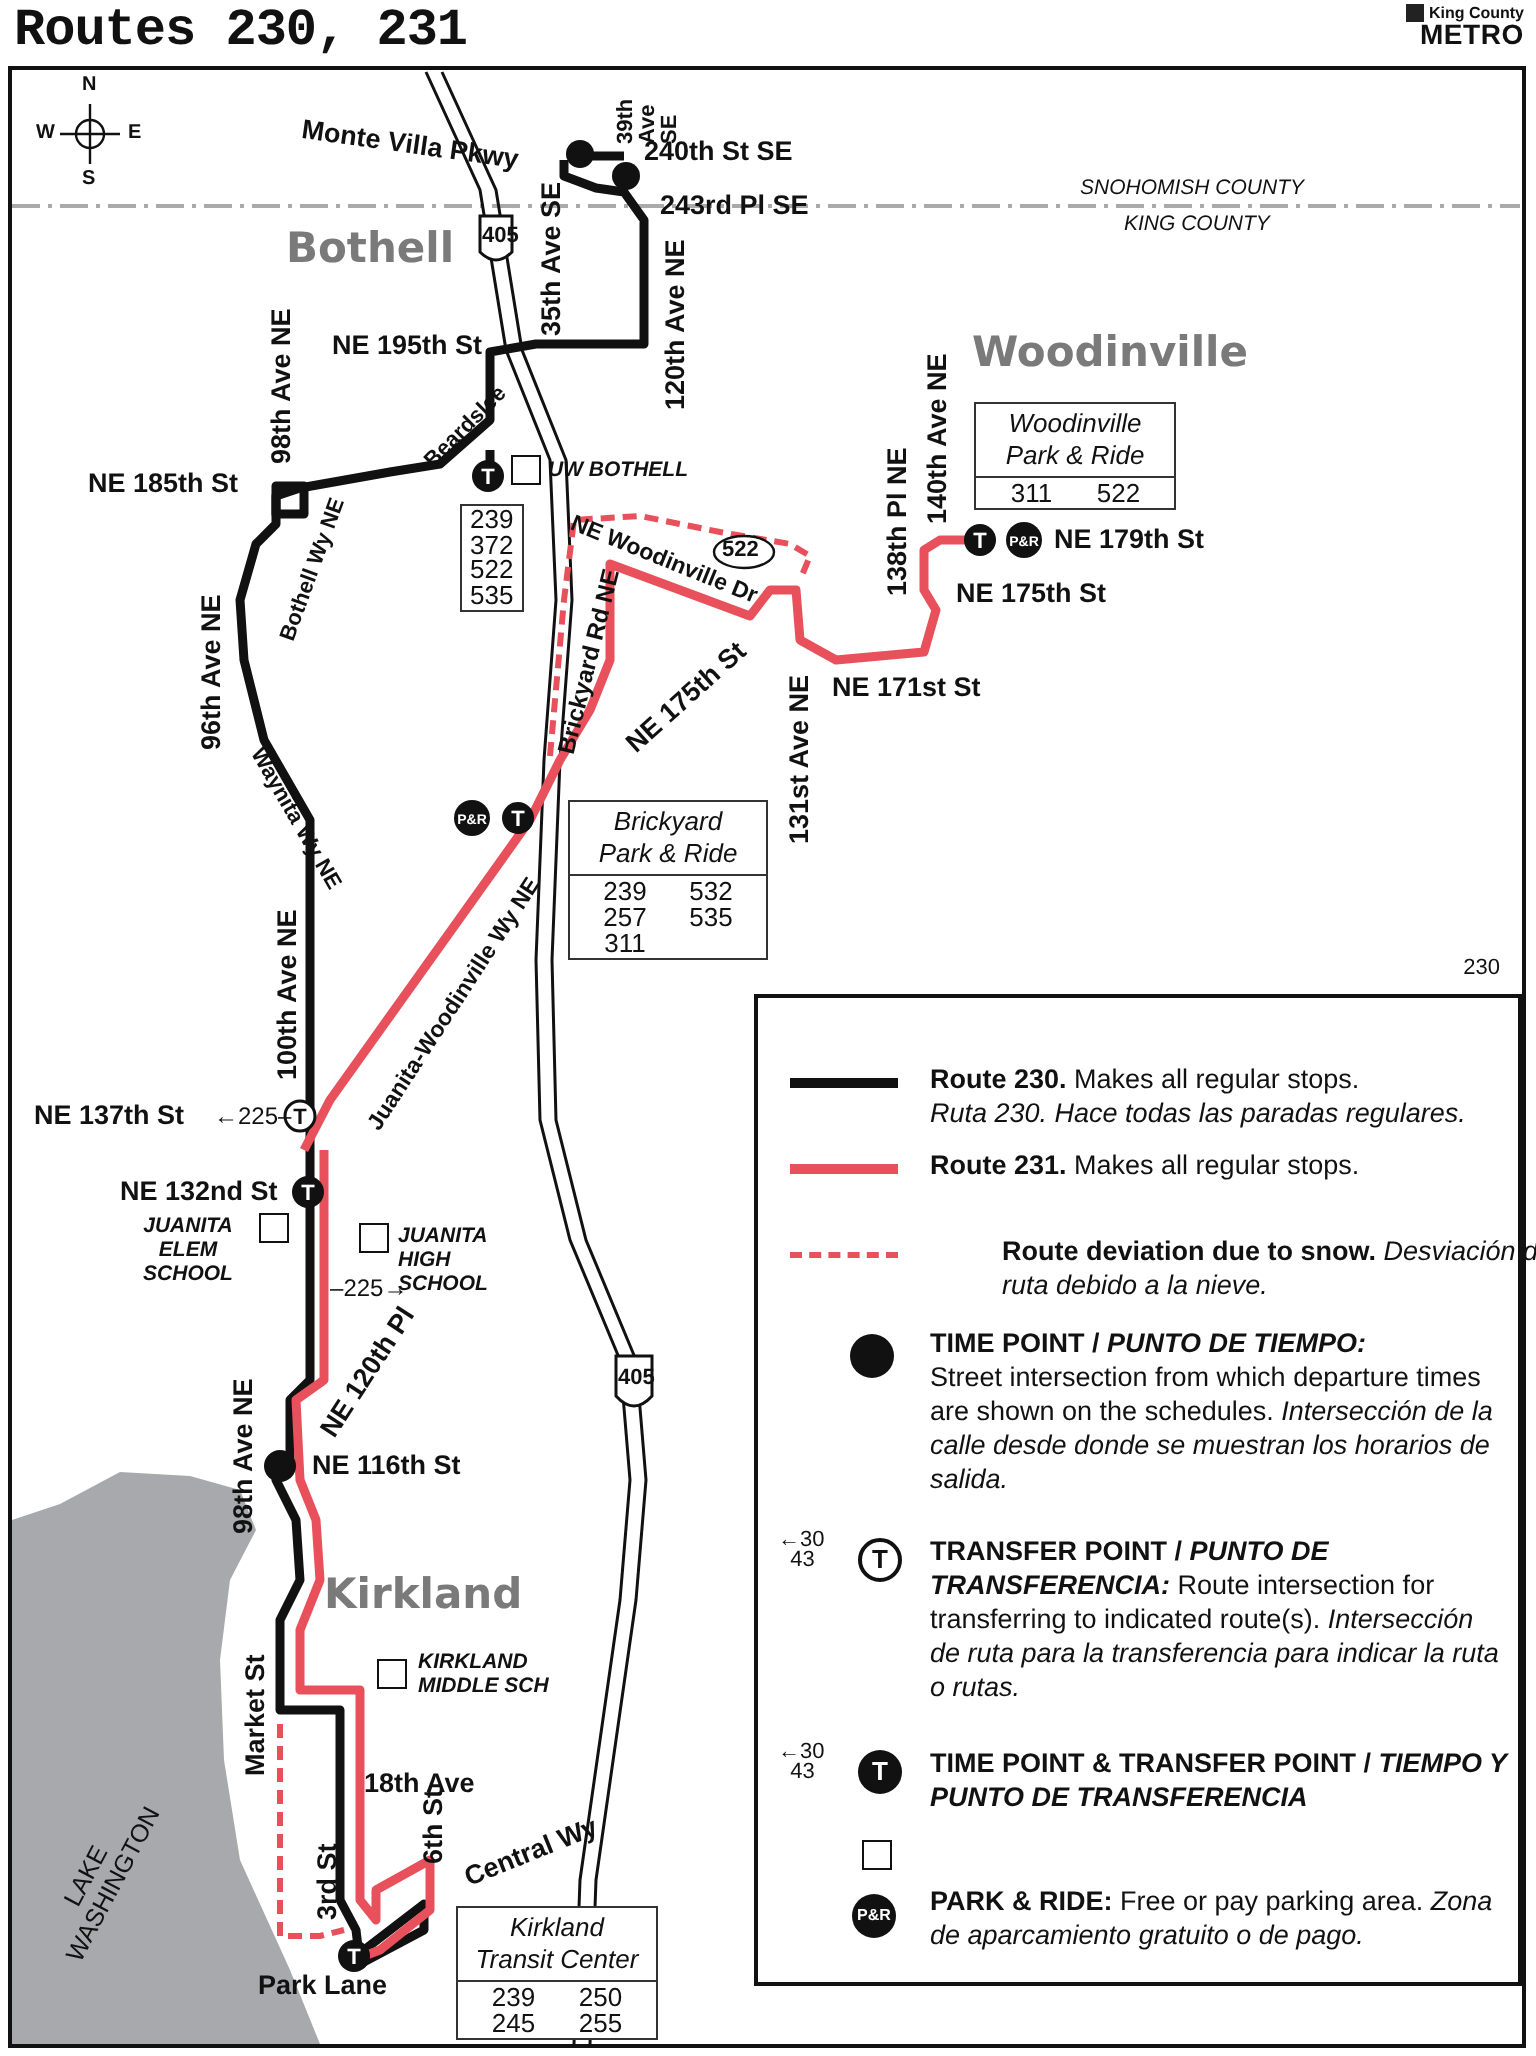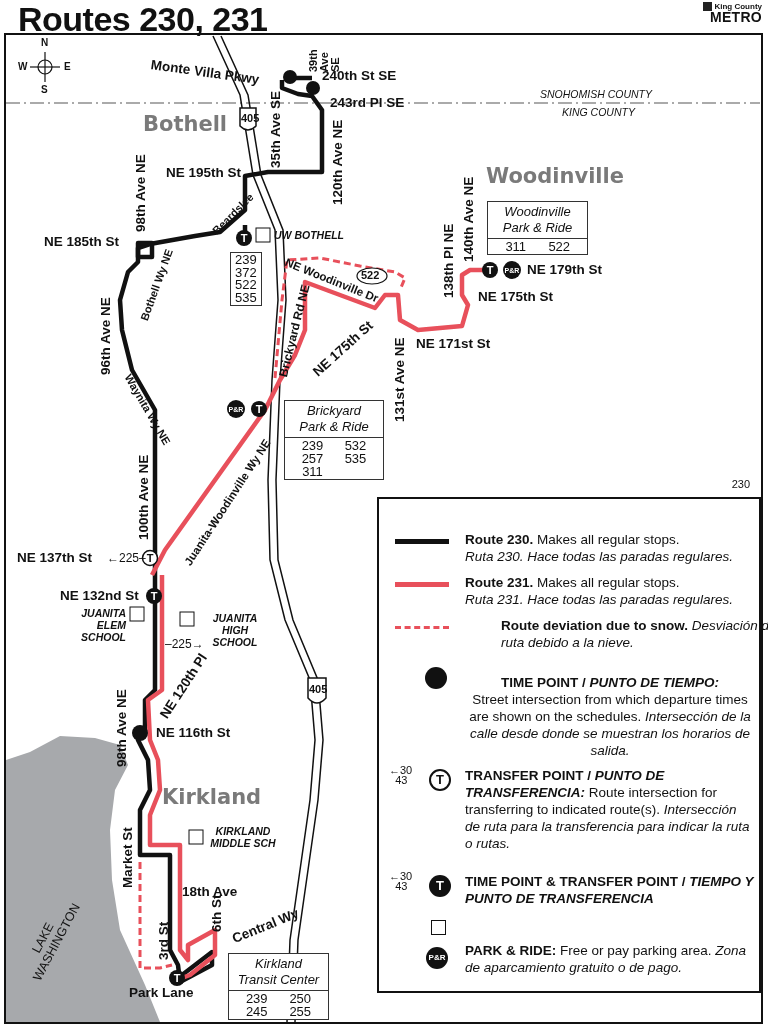--- a/index.html
+++ b/index.html
@@ -1,26 +1,26 @@
 <!DOCTYPE html>
 <html><head>
 <meta charset="utf-8">
 <style>
   html,body{margin:0;padding:0;background:#fff;}
   body{width:768px;height:1028px;position:relative;overflow:hidden;font-family:"Liberation Sans",sans-serif;color:#111;}
-  .title{position:absolute;left:18px;top:0px;font-family:Liberation Sans, sans-serif;font-weight:bold;font-size:34px;letter-spacing:-0.5px;}
+  .title{position:absolute;left:7px;top:0px;font-family:Liberation Mono, monospace;font-weight:bold;font-size:26px;letter-spacing:-0.5px;}
   .logo{position:absolute;right:6px;top:2px;text-align:right;}
   .logo .small{font-size:8px;font-weight:bold;display:flex;align-items:center;gap:2px;justify-content:flex-end;}
   .logo .small .mark{width:9px;height:9px;background:#222;display:inline-block;}
   .logo .big{font-size:14px;font-weight:bold;line-height:12px;letter-spacing:0.3px;}
   .map{position:absolute;left:4px;top:33px;width:759px;height:991px;border:2px solid #111;box-sizing:border-box;}
   svg.mapsvg{position:absolute;left:0;top:0;width:768px;height:1028px;}
   .lbl{position:absolute;font-weight:bold;font-size:13.5px;white-space:nowrap;}
   .city{position:absolute;font-family:"DejaVu Sans",sans-serif;font-weight:bold;color:#7a7a7a;font-size:21px;}
-  .ital{position:absolute;font-style:italic;font-weight:bold;font-size:10.5px;line-height:12px;white-space:nowrap;text-align:center;}
+  .ital{position:absolute;font-style:italic;font-weight:bold;font-size:10.5px;line-height:12px;white-space:nowrap;}
   .county{position:absolute;font-style:italic;font-size:10.5px;white-space:nowrap;}
   .pr-box{position:absolute;border:1px solid #333;background:#fff;font-size:12px;text-align:center;}
   .pr-box .hd{font-style:italic;font-size:13px;line-height:16px;border-bottom:1px solid #333;padding:2px 4px;}
   .pr-box .bd{display:grid;grid-template-columns:1fr 1fr;padding:1px 6px;line-height:13px;font-size:13px;}
   .rt-list{position:absolute;border:1px solid #333;background:#fff;font-size:13px;line-height:12.5px;padding:1px 4px;}
   .legend{position:absolute;left:377px;top:497px;width:384px;height:496px;border:2px solid #111;background:#fff;box-sizing:border-box;}
   .legend .lh{position:absolute;left:12px;top:8px;font-size:16px;font-weight:bold;font-family:"Liberation Sans",sans-serif;}
   .legend .lh i{font-weight:normal;}
   .li{position:absolute;left:86px;font-size:13.5px;line-height:17px;width:290px;}
   .li b{font-weight:bold;}
@@ -167,21 +167,21 @@
 <span class="rot" style="left:209px;top:932px;transform:rotate(-90deg);">6th St</span>
 <span class="rot" style="left:230px;top:932px;transform:rotate(-22deg);">Central Wy</span>
 <span class="lbl" style="left:129px;top:985px;">Park Lane</span>
 
 <span class="lbl" style="left:107px;top:551px;font-weight:normal;font-size:12px;">←<span>225</span>–</span>
 <span class="lbl" style="left:165px;top:589px;font-weight:normal;font-size:12px;margin-top:48px;">–<span>225</span>→</span>
 
 <span class="rot" style="left:18px;top:970px;transform:rotate(-62deg);font-weight:normal;font-size:12.5px;color:#111;width:80px;white-space:normal;text-align:center;line-height:14px;">LAKE WASHINGTON</span>
 
 <span class="ital" style="left:274px;top:229px;">UW BOTHELL</span>
-<span class="ital" style="left:62px;top:607px;width:64px;white-space:normal;text-align:right;">JUANITA ELEM SCHOOL</span>
+<span class="ital" style="left:62px;top:607px;width:64px;white-space:normal;text-align:center;">JUANITA ELEM SCHOOL</span>
 <span class="ital" style="left:199px;top:612px;width:72px;white-space:normal;">JUANITA HIGH SCHOOL</span>
 <span class="ital" style="left:209px;top:825px;width:68px;white-space:normal;">KIRKLAND MIDDLE SCH</span>
 
 <div class="rt-list" style="left:230px;top:252px;">
   <div>239</div>
   <div>372</div>
   <div>522</div>
   <div>535</div>
 </div>
 
@@ -223,27 +223,27 @@
 </div>
 
 <span class="pagenum">230</span>
 
 <div class="legend">
 
   <div style="position:absolute;left:16px;top:40px;width:54px;height:5px;background:#111;"></div>
   <div class="li" style="top:32px;"><b>Route 230.</b><span> Makes all regular stops.</span><br><i>Ruta 230. Hace todas las paradas regulares.</i></div>
 
   <div style="position:absolute;left:16px;top:83px;width:54px;height:5px;background:#e8505b;"></div>
-  <div class="li" style="top:75px;"><b>Route 231.</b><span> Makes all regular stops.</span><br><i>Ruta 231. Hace todas las paradas regulares.</i></div>
+  <div class="li" style="top:75px;"><b>Route 231.</b><span> Makes all regular stops.</span><br></div>
 
   <div style="position:absolute;left:16px;top:127px;width:54px;height:0;border-top:3px dashed #e8505b;"></div>
   <div class="li" style="top:118px;margin-left:36px;"><b>Route deviation due to snow.</b><i> Desviación de ruta debido a la nieve.</i></div>
 
   <div style="position:absolute;left:46px;top:168px;width:22px;height:22px;border-radius:50%;background:#111;"></div>
-  <div class="li" style="top:175px;text-align:center;"><b>TIME POINT / </b><b><i>PUNTO DE TIEMPO:</i></b><br><span>Street intersection from which departure times are shown on the schedules.</span><i> Intersección de la calle desde donde se muestran los horarios de salida.</i></div>
+  <div class="li" style="top:164px;"><b>TIME POINT / </b><b><i>PUNTO DE TIEMPO:</i></b><br><span>Street intersection from which departure times are shown on the schedules.</span><i> Intersección de la calle desde donde se muestran los horarios de salida.</i></div>
 
   <div style="position:absolute;left:10px;top:266px;font-size:11px;line-height:10px;">←<span>30</span><br>&nbsp;&nbsp;<span>43</span></div>
   <div style="position:absolute;left:50px;top:270px;width:18px;height:18px;border-radius:50%;border:2px solid #111;text-align:center;font-weight:bold;font-size:13px;line-height:18px;">T</div>
   <div class="li" style="top:268px;"><b>TRANSFER POINT / </b><b><i>PUNTO DE TRANSFERENCIA:</i></b><span> Route intersection for transferring to indicated route(s).</span><i> Intersección de ruta para la transferencia para indicar la ruta o rutas.</i></div>
 
   <div style="position:absolute;left:10px;top:372px;font-size:11px;line-height:10px;">←<span>30</span><br>&nbsp;&nbsp;<span>43</span></div>
   <div style="position:absolute;left:50px;top:376px;width:22px;height:22px;border-radius:50%;background:#111;color:#fff;text-align:center;font-weight:bold;font-size:13px;line-height:22px;">T</div>
   <div class="li" style="top:374px;"><b>TIME POINT &amp; TRANSFER POINT / </b><b><i>TIEMPO Y PUNTO DE TRANSFERENCIA</i></b></div>
 
   <div style="position:absolute;left:52px;top:421px;width:13px;height:13px;border:1px solid #111;"></div>

